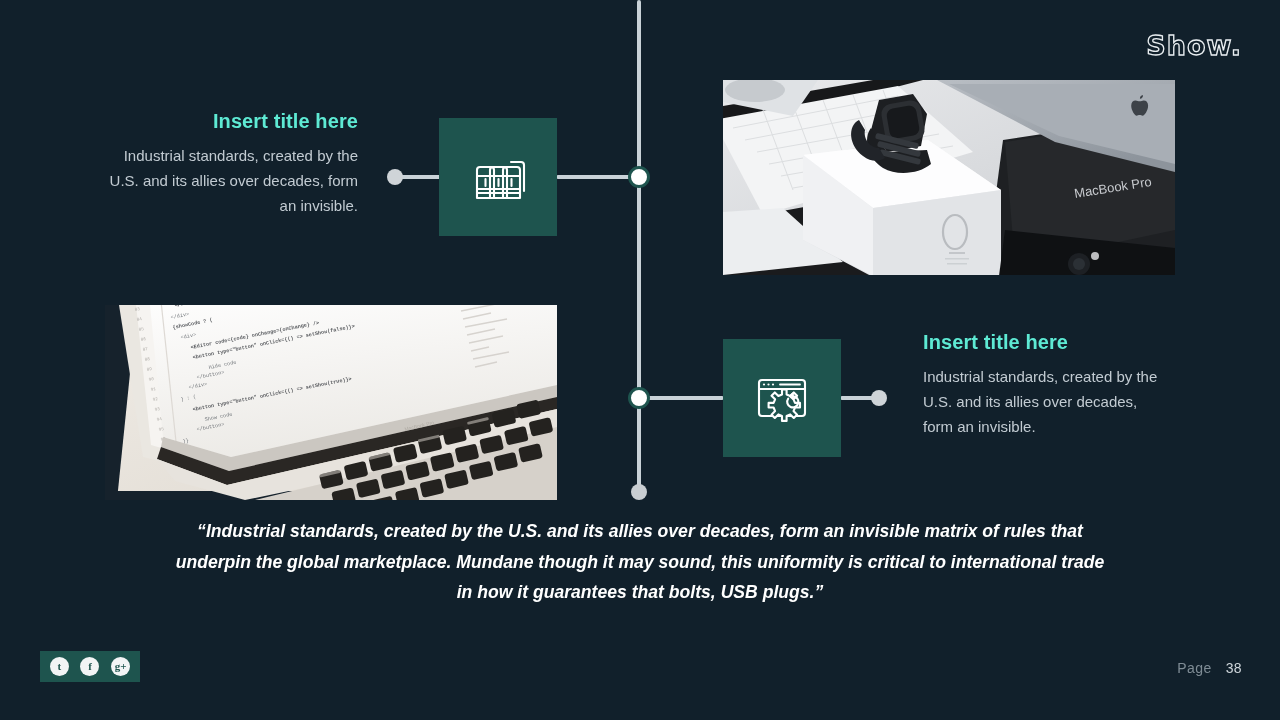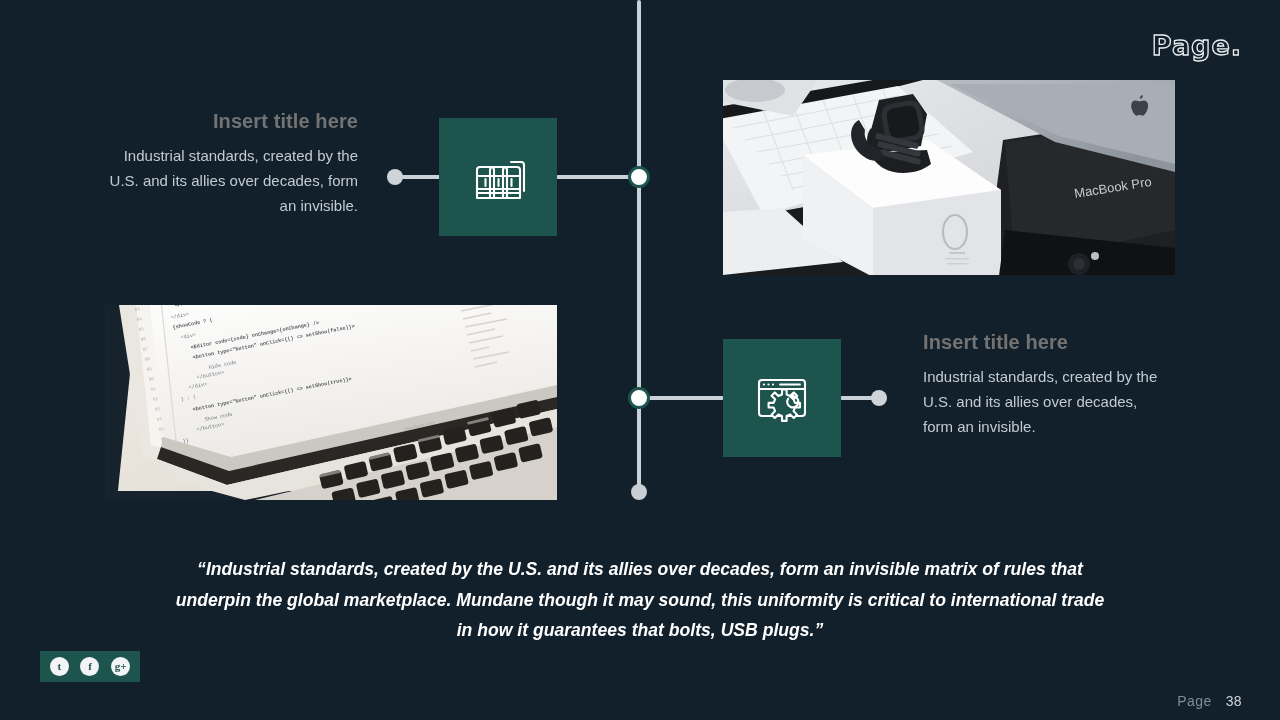--- a/index.html
+++ b/index.html
@@ -54,67 +54,67 @@
     position:absolute;background:#1e544e;
     display:flex;align-items:center;justify-content:center;
   }
   .iconbox.b1{left:439px;top:118px;width:118px;height:118px;}
   .iconbox.b2{left:723px;top:339px;width:118px;height:118px;}
   .iconbox svg{display:block;}
 
   
   .txt{position:absolute;}
   .txt .ttl{
-    font-size:20px;font-weight:700;color:#737373;
+    font-size:20px;font-weight:700;color:#5eead4;
     letter-spacing:.1px;margin-bottom:11px;
   }
   .txt .body{
     font-size:15px;line-height:1.66;color:#c2cbd2;font-weight:400;
   }
   .txt.left{left:100px;top:110px;width:258px;text-align:right;}
   .txt.right{left:923px;top:331px;width:244px;text-align:left;}
 
   
   .photo{position:absolute;overflow:hidden;background:#222;}
   .photo.p1{left:723px;top:80px;width:452px;height:195px;}
   .photo.p2{left:105px;top:305px;width:452px;height:195px;}
   .photo svg{display:block;width:100%;height:100%;}
 
   
   .quote{
-    position:absolute;left:175px;top:554px;width:930px;
+    position:absolute;left:175px;top:516px;width:930px;
     text-align:center;color:#ffffff;
     font-size:17.6px;line-height:1.74;
     font-weight:700;font-style:italic;
   }
 
   
   .social{
     position:absolute;left:40px;top:651px;width:100px;height:31px;
     background:#1e544e;display:flex;align-items:center;
     justify-content:space-around;padding:0 4px;box-sizing:border-box;
   }
   .sbtn{
     width:19px;height:19px;border-radius:50%;background:#f2f4f5;
     display:flex;align-items:center;justify-content:center;
     font-size:11px;font-weight:700;color:#1e544e;line-height:1;
     font-family:"Liberation Serif", serif;
   }
   .pager{
     position:absolute;right:38px;top:660px;
-    font-size:14px;color:#7f8c95;letter-spacing:.4px;margin-top:33px;
+    font-size:14px;color:#7f8c95;letter-spacing:.4px;
   }
   .pager .num{color:#cfd6db;margin-left:14px;}
 </style>
 </head>
 <body>
 
 <div class="slide">
 
-  <div class="brand">Page.</div>
+  <div class="brand">Show.</div>
 
   <div class="vline"></div>
   <div class="hline h1"></div>
   <div class="hline h2"></div>
   <div class="hline h3"></div>
   <div class="hline h4"></div>
   <div class="dot d1"></div>
   <div class="dot d2"></div>
   <div class="node n1"></div>
   <div class="node n2"></div>

